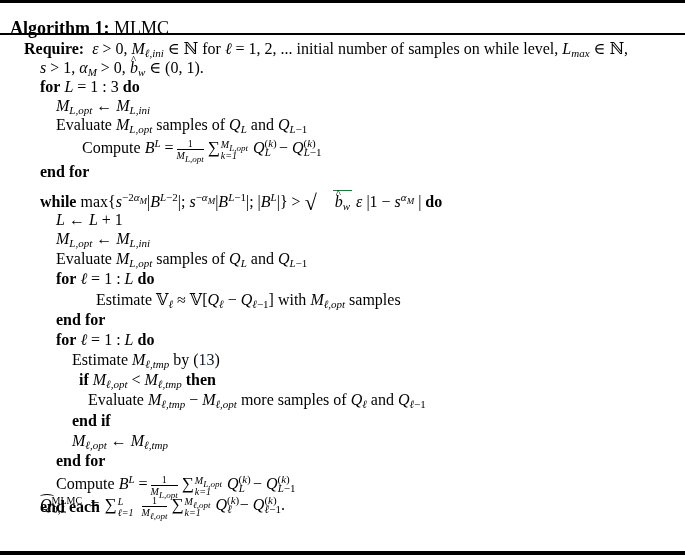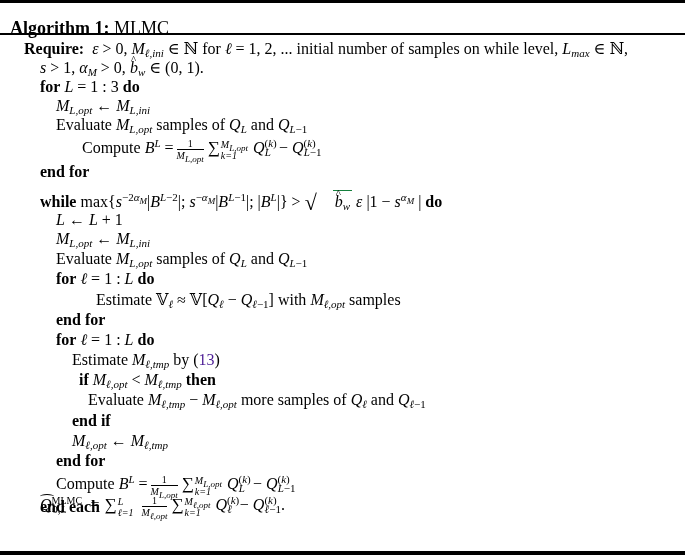--- a/index.html
+++ b/index.html
@@ -16,21 +16,21 @@
   sub, sup { font-size:11px; line-height:0; }
   sub { vertical-align:-3px; }
   sup { vertical-align:6px; }
   .sub2 { font-size:9px; }
   .frac { display:inline-block; vertical-align:middle; text-align:center; font-size:10px; line-height:11px; margin:0 3px; }
   .frac .num { display:block; border-bottom:0.8px solid #000; padding:0 1px; }
   .frac .den { display:block; font-style:italic; }
   .sum { display:inline-block; position:relative; font-size:17px; margin:0 1px; }
   .sumlim { display:inline-block; vertical-align:middle; font-size:10px; line-height:11px; font-style:italic; margin-right:5px; }
   .sumlim span { display:block; }
-  .ref { color:#4c1d95; font-style:normal; }
+  .ref { color:#0f172a; font-style:normal; }
   .hat { position:relative; display:inline-block; }
   .hat::before { content:"^"; position:absolute; left:1px; top:-9px; font-size:11px; font-style:normal; }
   .sqrt { display:inline-block; border-top:1px solid #15803d; padding:2px 2px 0 2px; margin-left:16px; }
   .sqrt-sign { font-size:22px; font-style:normal; vertical-align:-3px; }
   .widehat { position:relative; display:inline-block; }
   .widehat::before { content:""; position:absolute; left:0; top:-2px; width:14px; height:4px; border-top:1px solid #000; border-radius:50% 50% 0 0; }
 </style>
 </head>
 <body>
 

